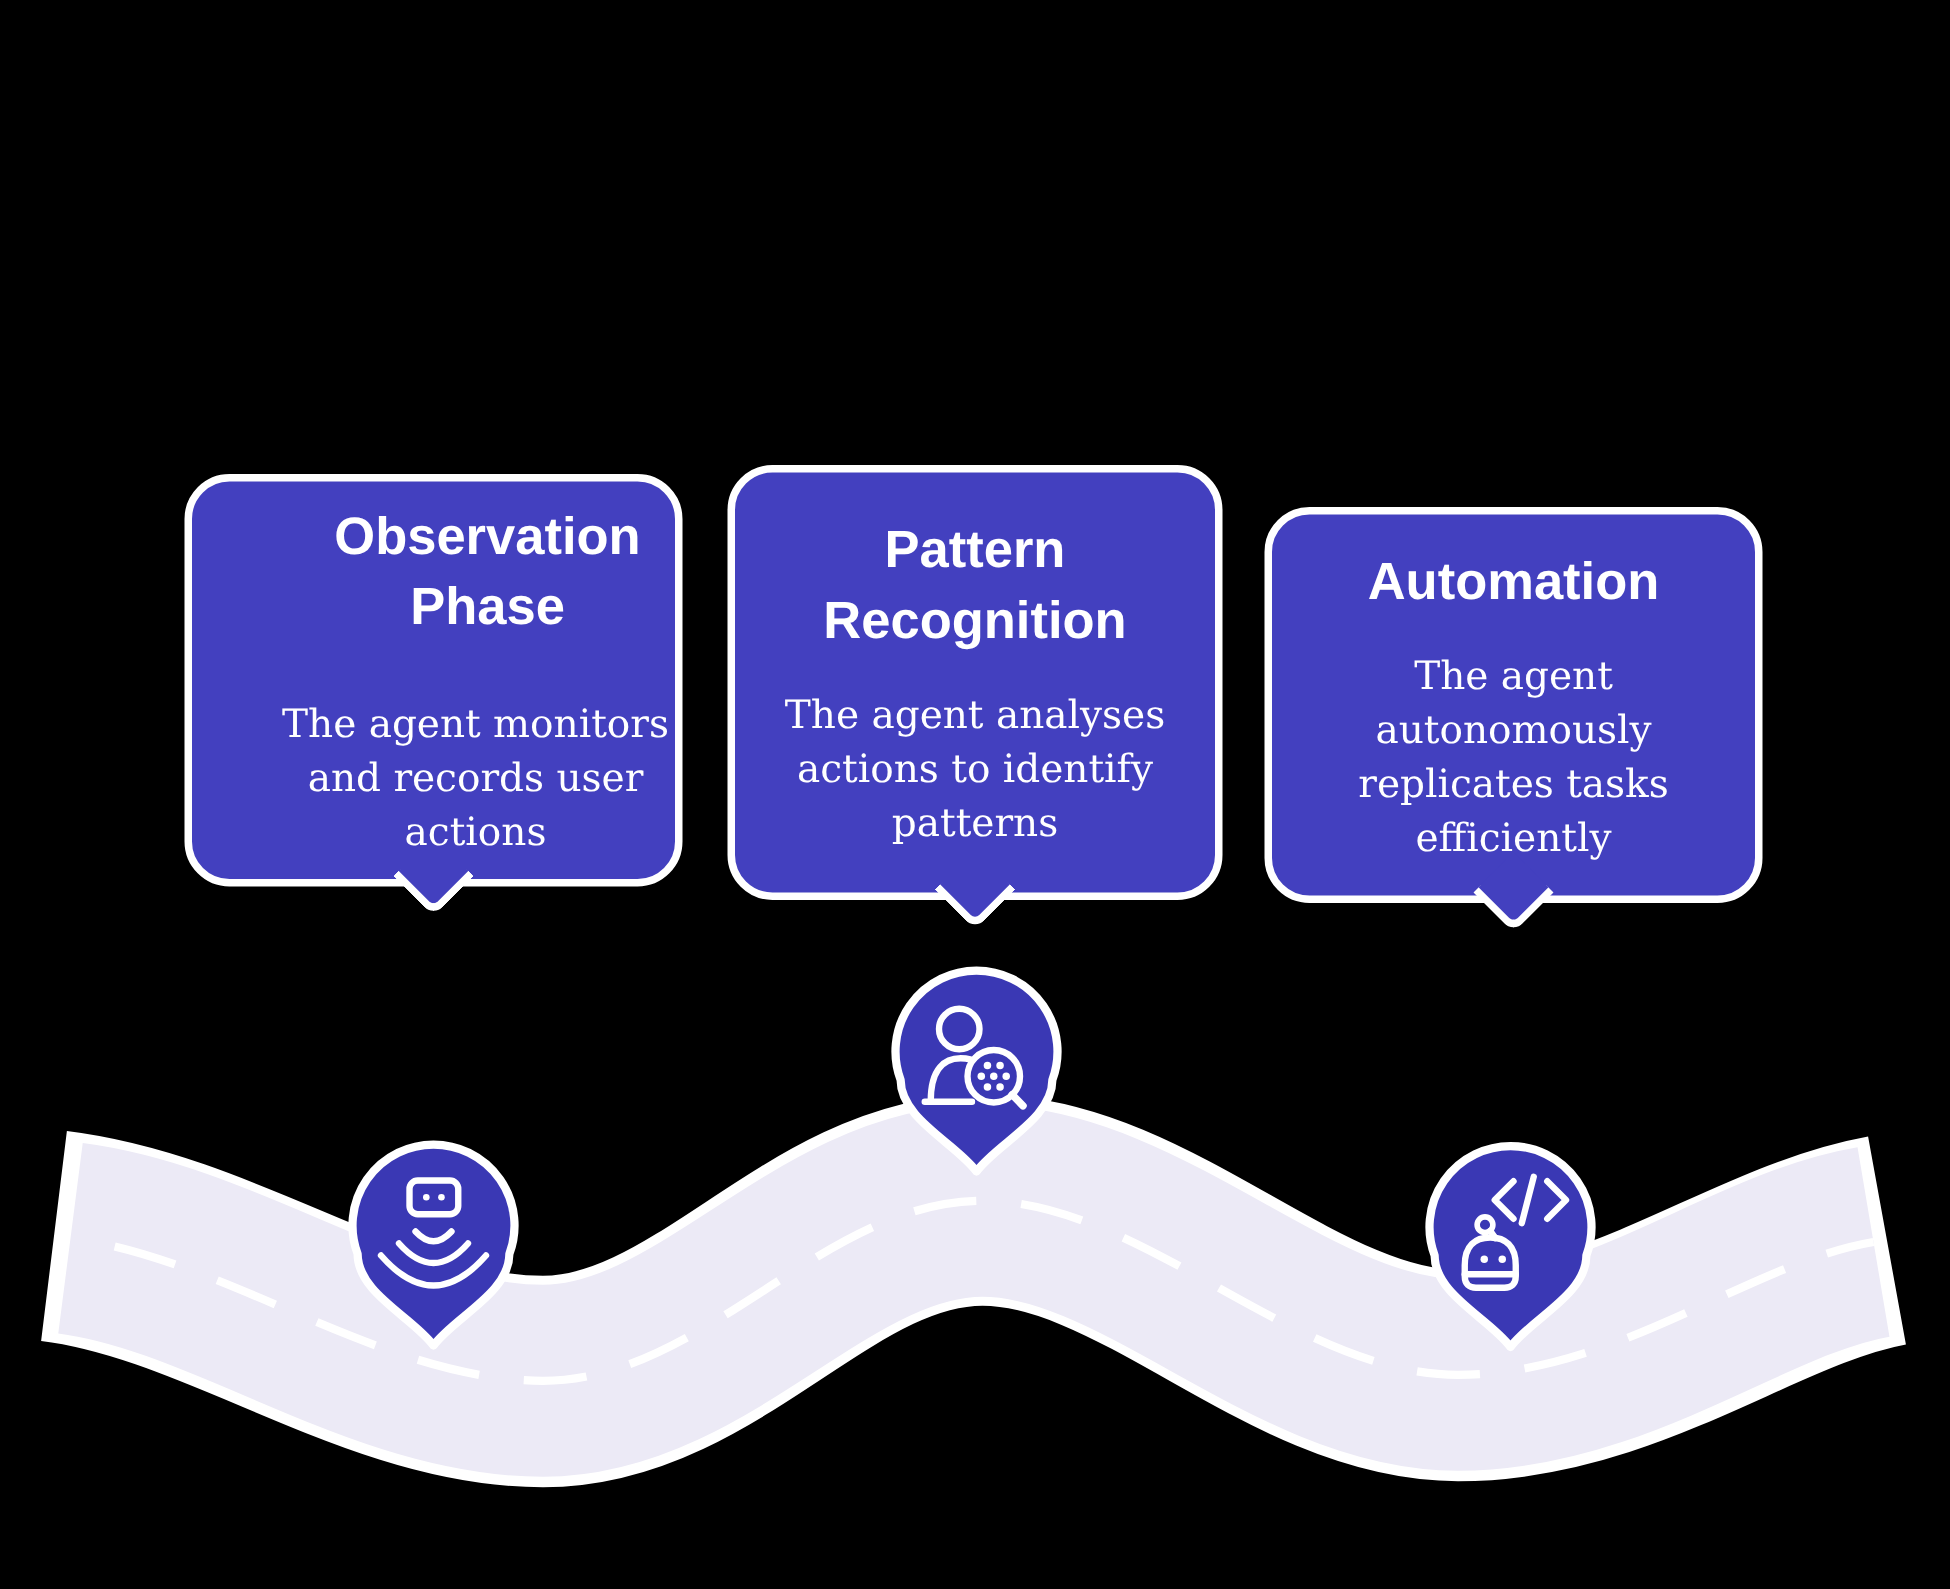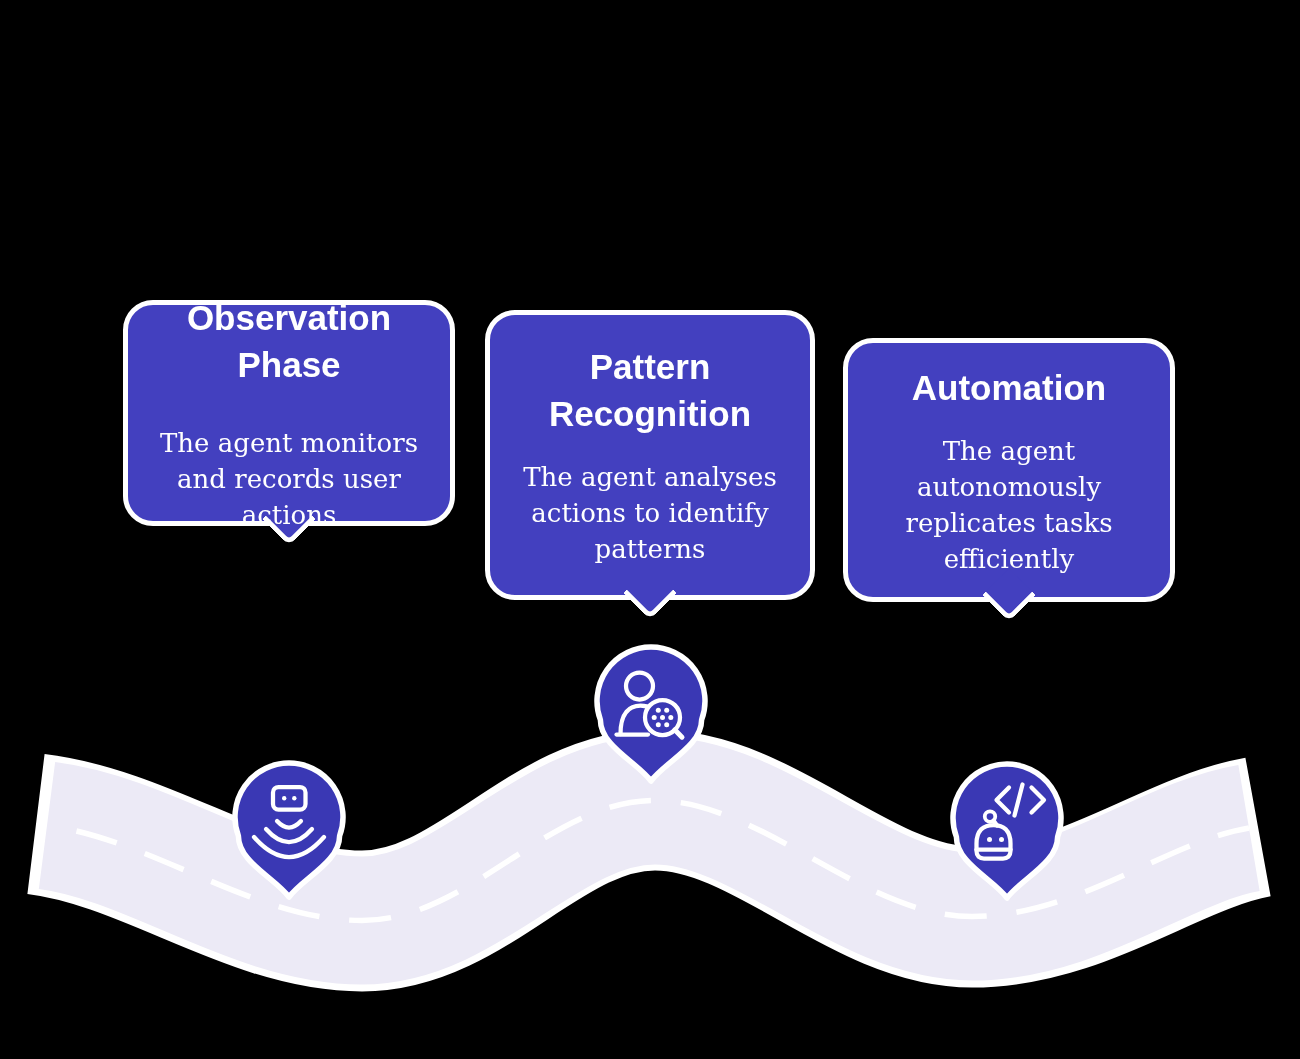--- a/index.html
+++ b/index.html
@@ -38,21 +38,21 @@
     box-shadow:0 5px 16px rgba(0,0,0,.45);
   }
   .card h2{
     font:700 35px/47px "Liberation Sans",sans-serif;
     margin:0;max-width:250px;position:relative;z-index:1;
   }
   .card p{
     font:400 26px/36px "DejaVu Serif",serif;
     margin:22px 0 0;position:relative;z-index:1;
   }
-  .card1{left:123px;top:300px;width:332px;height:226px;}
+  .card1{left:123px;top:316px;width:332px;height:275px;align-items:flex-end;}
   .card2{left:485px;top:310px;width:330px;height:290px;}
   .card3{left:843px;top:338px;width:332px;height:264px;}
   .card1 p{max-width:266px;margin-top:37px;}
   .card2 p{max-width:270px;}
   .card3 p{max-width:252px;}
   .tail{
     position:absolute;bottom:-17px;left:50%;
     width:38px;height:38px;margin-left:-19px;
     box-sizing:border-box;
     background:var(--card-bg);

